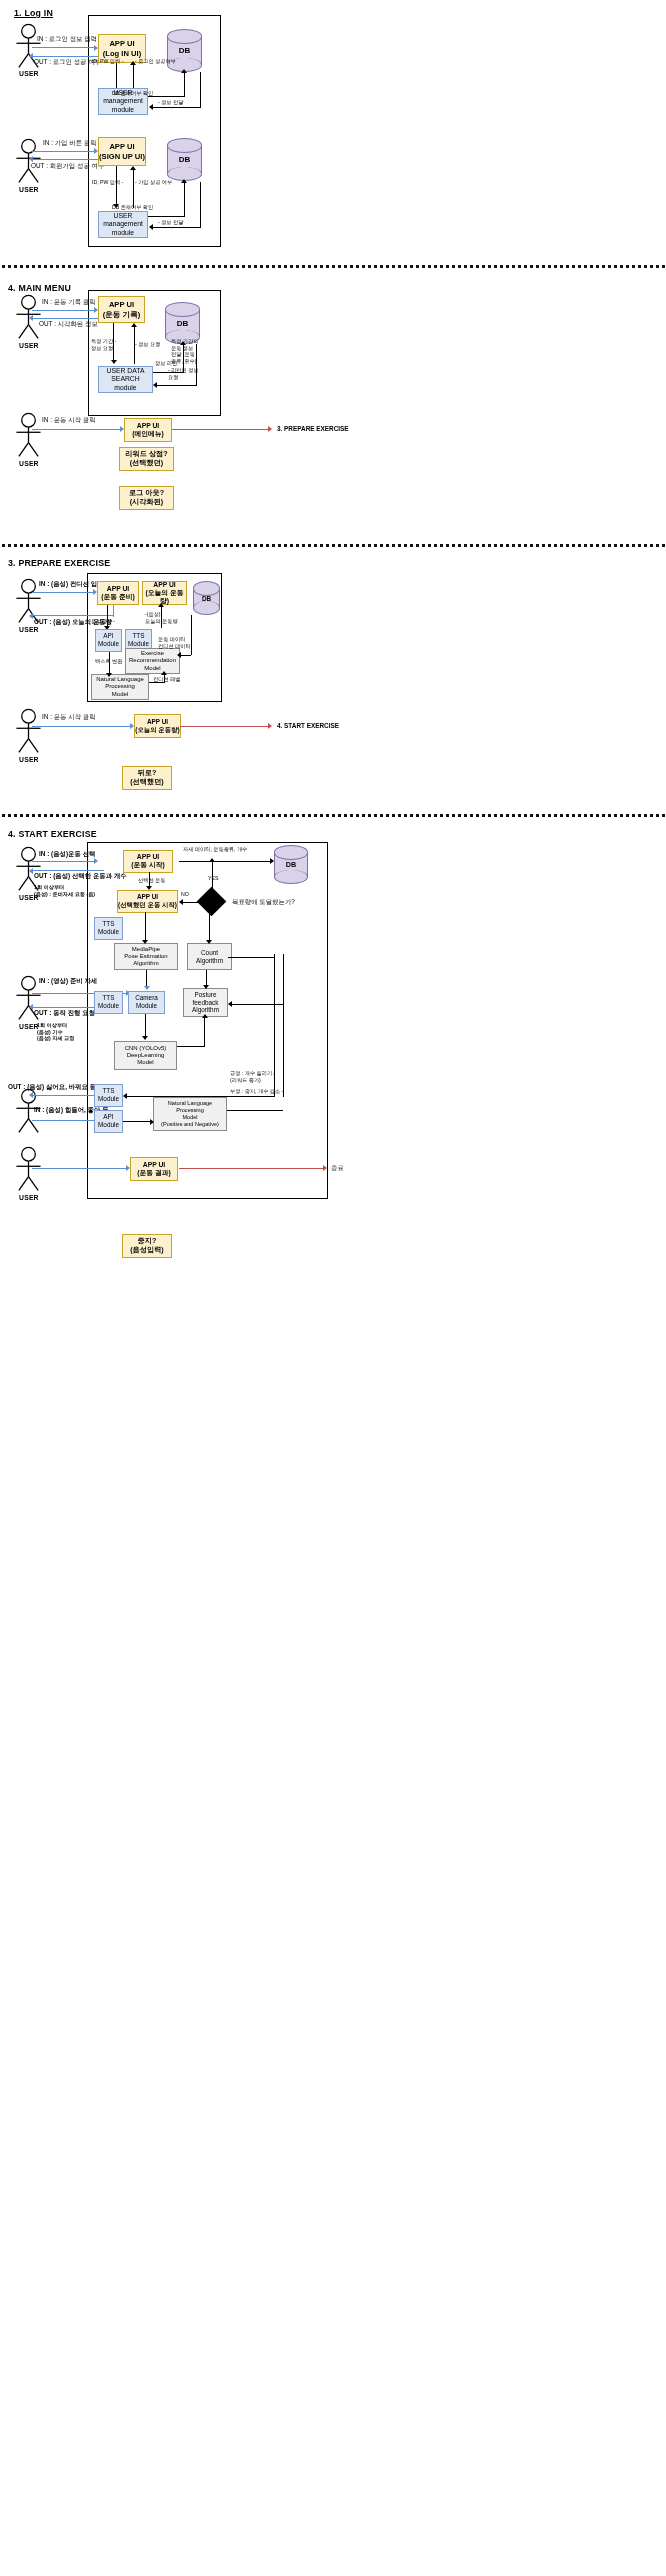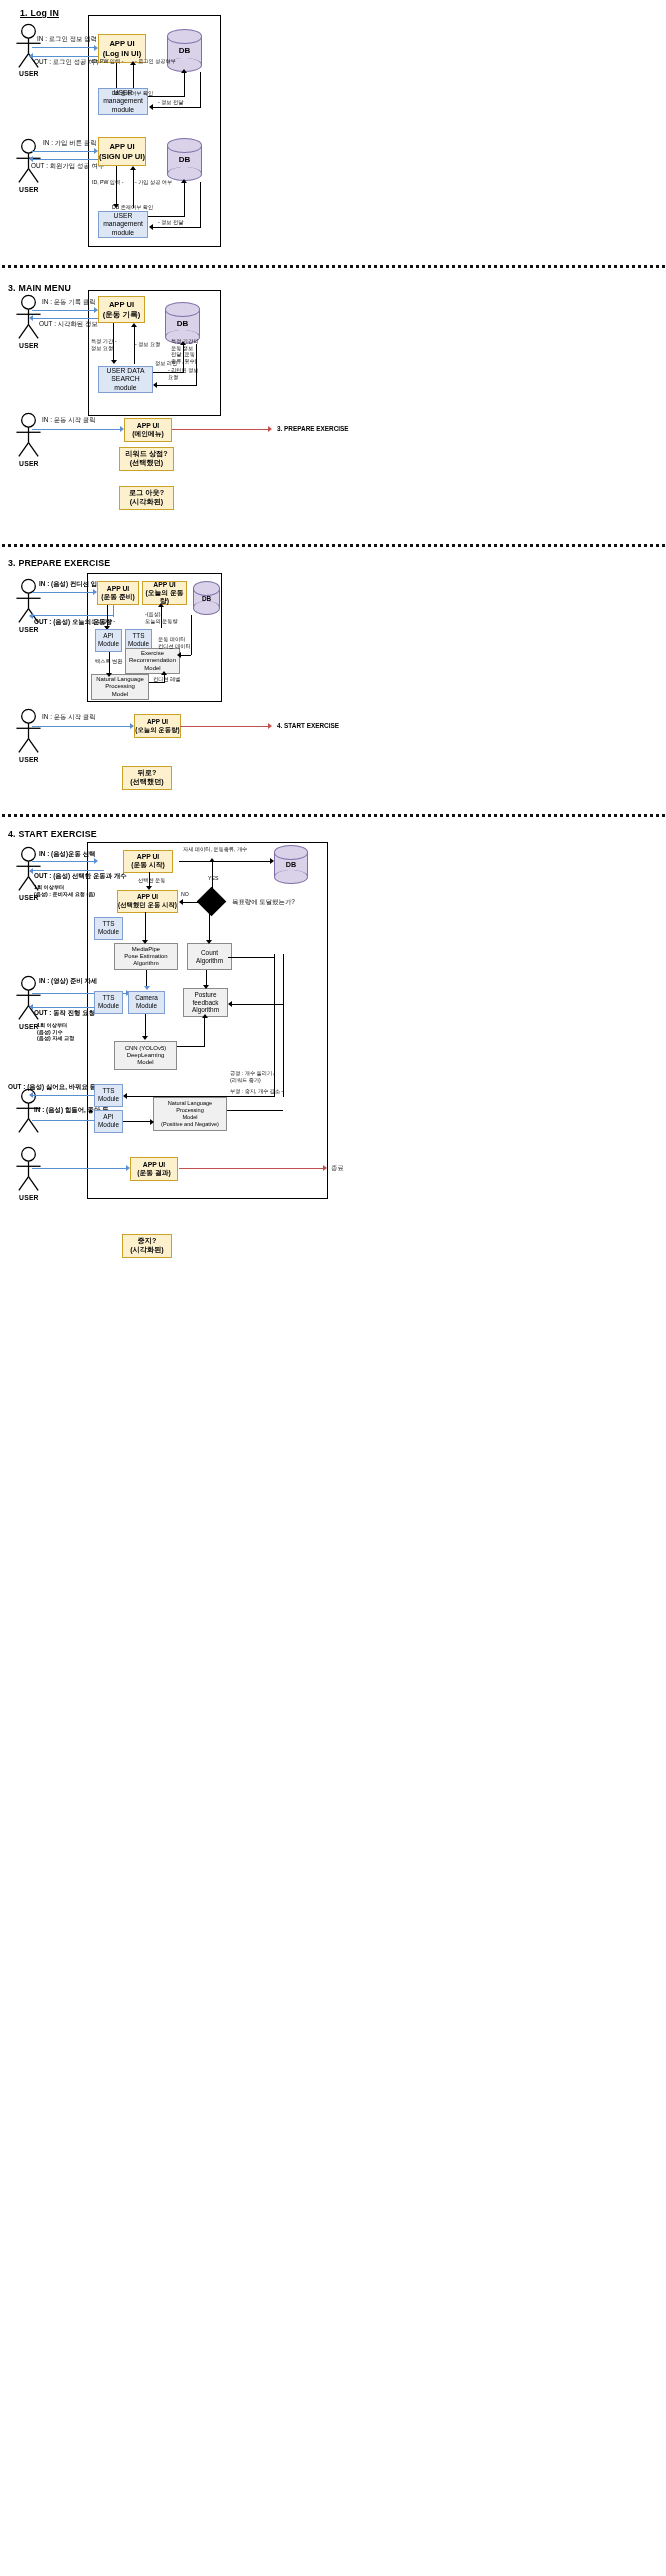--- a/index.html
+++ b/index.html
@@ -137,21 +137,21 @@
   .ah.right.blue { border-left-color: #5b8fd4; }
   .ah.left.blue  { border-right-color: #5b8fd4; }
   .ah.down.blue  { border-top-color: #5b8fd4; }
   .ah.right.red  { border-left-color: #c0504d; }
 </style>
 </head>
 <body>
 
 <div class="canvas">
 
-  <div class="sec-title" style="left:20px; top:8px;text-decoration:underline;">1. Log IN</div>
+  <div class="sec-title" style="left:14px; top:8px;text-decoration:underline;">1. Log IN</div>
 
   <div class="boundary" style="left:88px; top:14.5px; width:133px; height:232px;"></div>
 
   <div class="actor" style="left:6.4px; top:22.5px;">
     <svg width="45" height="47" viewBox="0 0 56 58">
       <circle cx="28" cy="10" r="8.5" fill="none" stroke="#000" stroke-width="1.6"></circle>
       <line x1="28" y1="18.5" x2="28" y2="38" stroke="#000" stroke-width="1.6"></line>
       <line x1="13" y1="25" x2="43" y2="25" stroke="#000" stroke-width="1.6"></line>
       <line x1="28" y1="38" x2="16" y2="55" stroke="#000" stroke-width="1.6"></line>
       <line x1="28" y1="38" x2="40" y2="55" stroke="#000" stroke-width="1.6"></line>
@@ -245,21 +245,21 @@
   <div class="ah up" style="left:181px; top:179px;"></div>
   <div class="txt tiny" style="left:112px; top:204px;">DB 존재여부 확인</div>
 
   <div class="ln h" style="left:151px; top:227px; width:50px;"></div>
   <div class="ln v" style="left:200px; top:182px; height:46px;"></div>
   <div class="ah left" style="left:149px; top:224px;"></div>
   <div class="txt tiny" style="left:158px; top:219px;">- 정보 전달</div>
 
   <div class="dotline" style="left:1.6px; top:265px; width:663px;"></div>
 
-  <div class="sec-title" style="left:8px; top:283px;">3. MAIN MENU</div>
+  <div class="sec-title" style="left:8px; top:283px;">4. MAIN MENU</div>
 
   <div class="boundary" style="left:88px; top:290px; width:133px; height:126px;"></div>
 
   <div class="actor" style="left:6.4px; top:294px;">
     <svg width="45" height="47" viewBox="0 0 56 58">
       <circle cx="28" cy="10" r="8.5" fill="none" stroke="#000" stroke-width="1.6"></circle>
       <line x1="28" y1="18.5" x2="28" y2="38" stroke="#000" stroke-width="1.6"></line>
       <line x1="13" y1="25" x2="43" y2="25" stroke="#000" stroke-width="1.6"></line>
       <line x1="28" y1="38" x2="16" y2="55" stroke="#000" stroke-width="1.6"></line>
       <line x1="28" y1="38" x2="40" y2="55" stroke="#000" stroke-width="1.6"></line>
@@ -614,16 +614,16 @@
   <div class="ah right blue" style="left:126px; top:1165px;"></div>
 
   <div class="box box-ui" style="left:130px; top:1157px; width:48px; height:24px; font-size:6.8px;">APP UI
 (운동 결과)</div>
 
   <div class="ln h red" style="left:179px; top:1168px; width:145px;"></div>
   <div class="ah right red" style="left:323px; top:1165px;"></div>
   <div class="txt" style="left:331px; top:1164px;">종료</div>
 
   <div class="box box-menu" style="left:122px; top:1234px; width:50px; height:24px;">중지?
-(시각화된)</div>
+(음성입력)</div>
 
 </div>
 
 
 </body></html>

